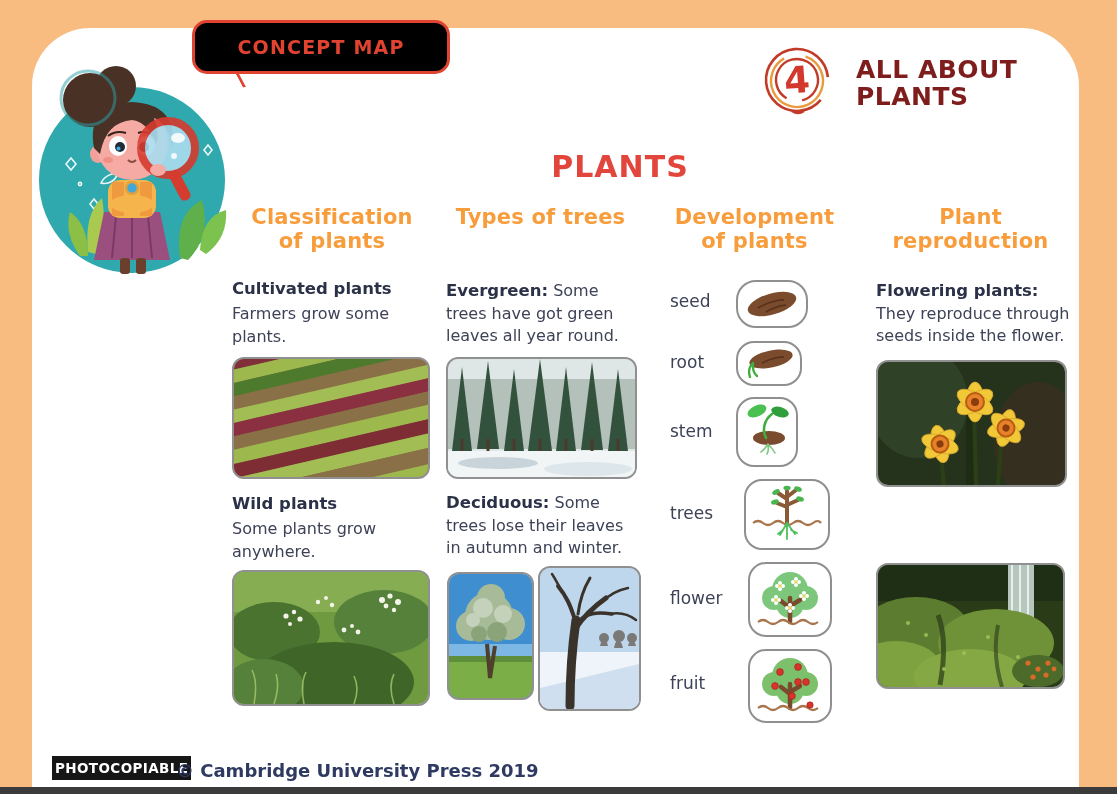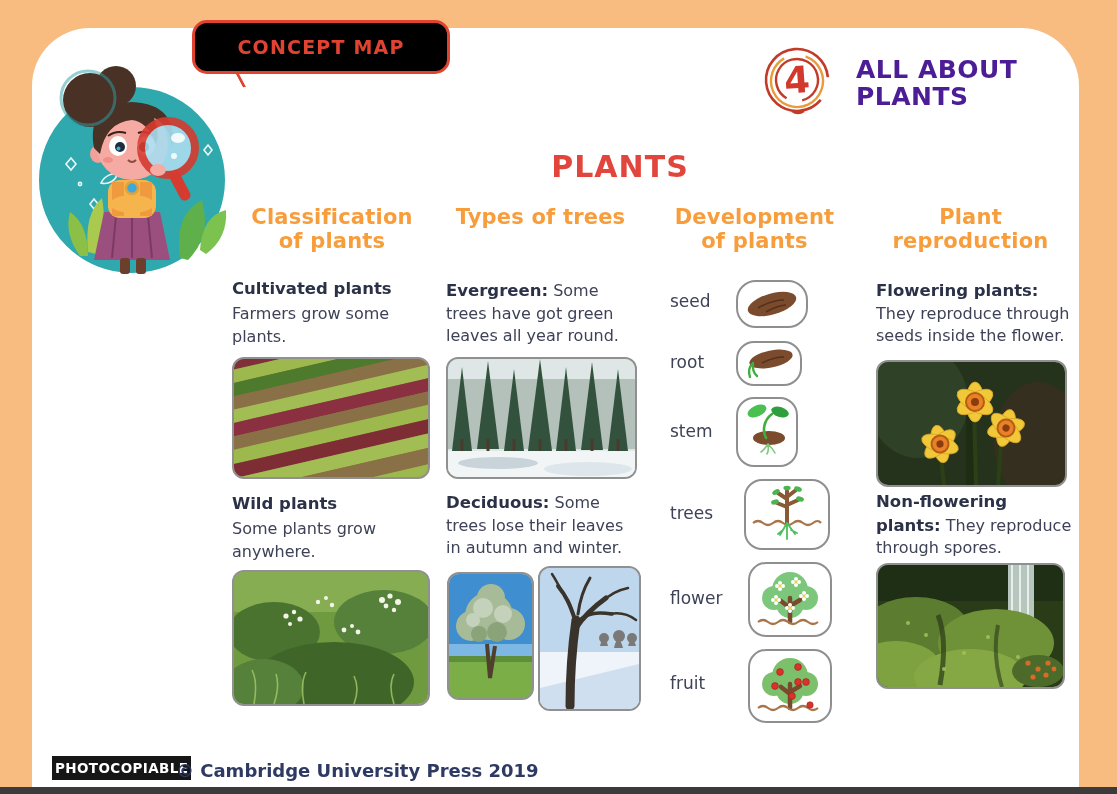--- a/index.html
+++ b/index.html
@@ -13,21 +13,21 @@
   #bubble{position:absolute;left:192px;top:20px;width:252px;height:48px;background:#000000;
     border:3px solid #E04330;border-radius:15px;display:flex;align-items:center;justify-content:center;z-index:5;}
   #bubble .label{color:#E04330;font-weight:800;font-size:19px;letter-spacing:1.2px;}
   #bubble-tail{position:absolute;left:238px;top:64px;width:20px;height:20px;background:#fff;
     border-left:3px solid #E04330;border-bottom:3px solid #E04330;transform:rotate(62deg) skewX(-18deg);z-index:4;border-bottom-left-radius:6px;}
 
   
   #unit-badge{position:absolute;left:762px;top:45px;width:70px;height:72px;z-index:3;}
   #unit-number{position:absolute;left:762px;top:45px;width:70px;height:70px;display:flex;align-items:center;justify-content:center;
     color:#D2382B;font-weight:800;font-size:37px;transform:rotate(-4deg);}
-  #series-title{position:absolute;left:856px;top:56px;width:240px;color:#4c1d95;font-weight:800;font-size:25px;line-height:27px;letter-spacing:.5px;}
+  #series-title{position:absolute;left:856px;top:56px;width:240px;color:#7f1d1d;font-weight:800;font-size:25px;line-height:27px;letter-spacing:.5px;}
   #series-subtitle{position:absolute;left:858px;top:121px;font-size:14.5px;font-weight:600;color:#33416E;}
 
   #page-title{position:absolute;left:505px;top:149px;width:230px;text-align:center;
     color:#E2453C;font-weight:800;font-size:30px;letter-spacing:1px;}
 
   .col-heading{position:absolute;color:#F89D3C;font-weight:800;font-size:21px;line-height:24px;text-align:center;letter-spacing:.2px;}
   #heading-1{left:237px;top:205px;width:190px;}
   #heading-2{left:448px;top:205px;width:185px;}
   #heading-3{left:662px;top:205px;width:185px;}
   #heading-4{left:878px;top:205px;width:185px;}
@@ -433,24 +433,20 @@
               <ellipse rx="8.5" ry="19" transform="rotate(60)"></ellipse>
               <ellipse rx="8.5" ry="19" transform="rotate(120)"></ellipse>
           </g>
           <circle r="8.5" fill="#e8822a" stroke="#b85c12" stroke-width="2"></circle>
             <circle r="3.6" fill="#8a3c0c"></circle>
         </g>
       </g>
     </svg>
   </div>
 
-  <p class="entry-p" style="left:876px;top:490px;width:196px;">
-    <span class="term">Non-flowering plants:</span>
-    <span>They reproduce through spores.</span>
-  </p>
   <div class="photo" style="left:876px;top:563px;width:185px;height:122px;" role="img" aria-label="moss-covered rocks with small waterfall">
     <svg viewBox="0 0 185 122" preserveAspectRatio="none">
       <rect width="185" height="122" fill="#2a3b17"></rect>
       <rect width="185" height="36" fill="#1f2f16"></rect>
       <rect x="130" y="0" width="26" height="72" fill="#cfe0da" opacity="0.85"></rect>
       <path d="M134 0 V70 M142 0 V72 M150 0 V68" stroke="#ffffff" stroke-width="2" opacity="0.7"></path>
       <ellipse cx="38" cy="62" rx="52" ry="30" fill="#5c7d2f"></ellipse>
       <ellipse cx="118" cy="78" rx="58" ry="34" fill="#6f9138"></ellipse>
       <ellipse cx="18" cy="104" rx="46" ry="28" fill="#7da23f"></ellipse>
       <ellipse cx="92" cy="112" rx="56" ry="28" fill="#86a844"></ellipse>

